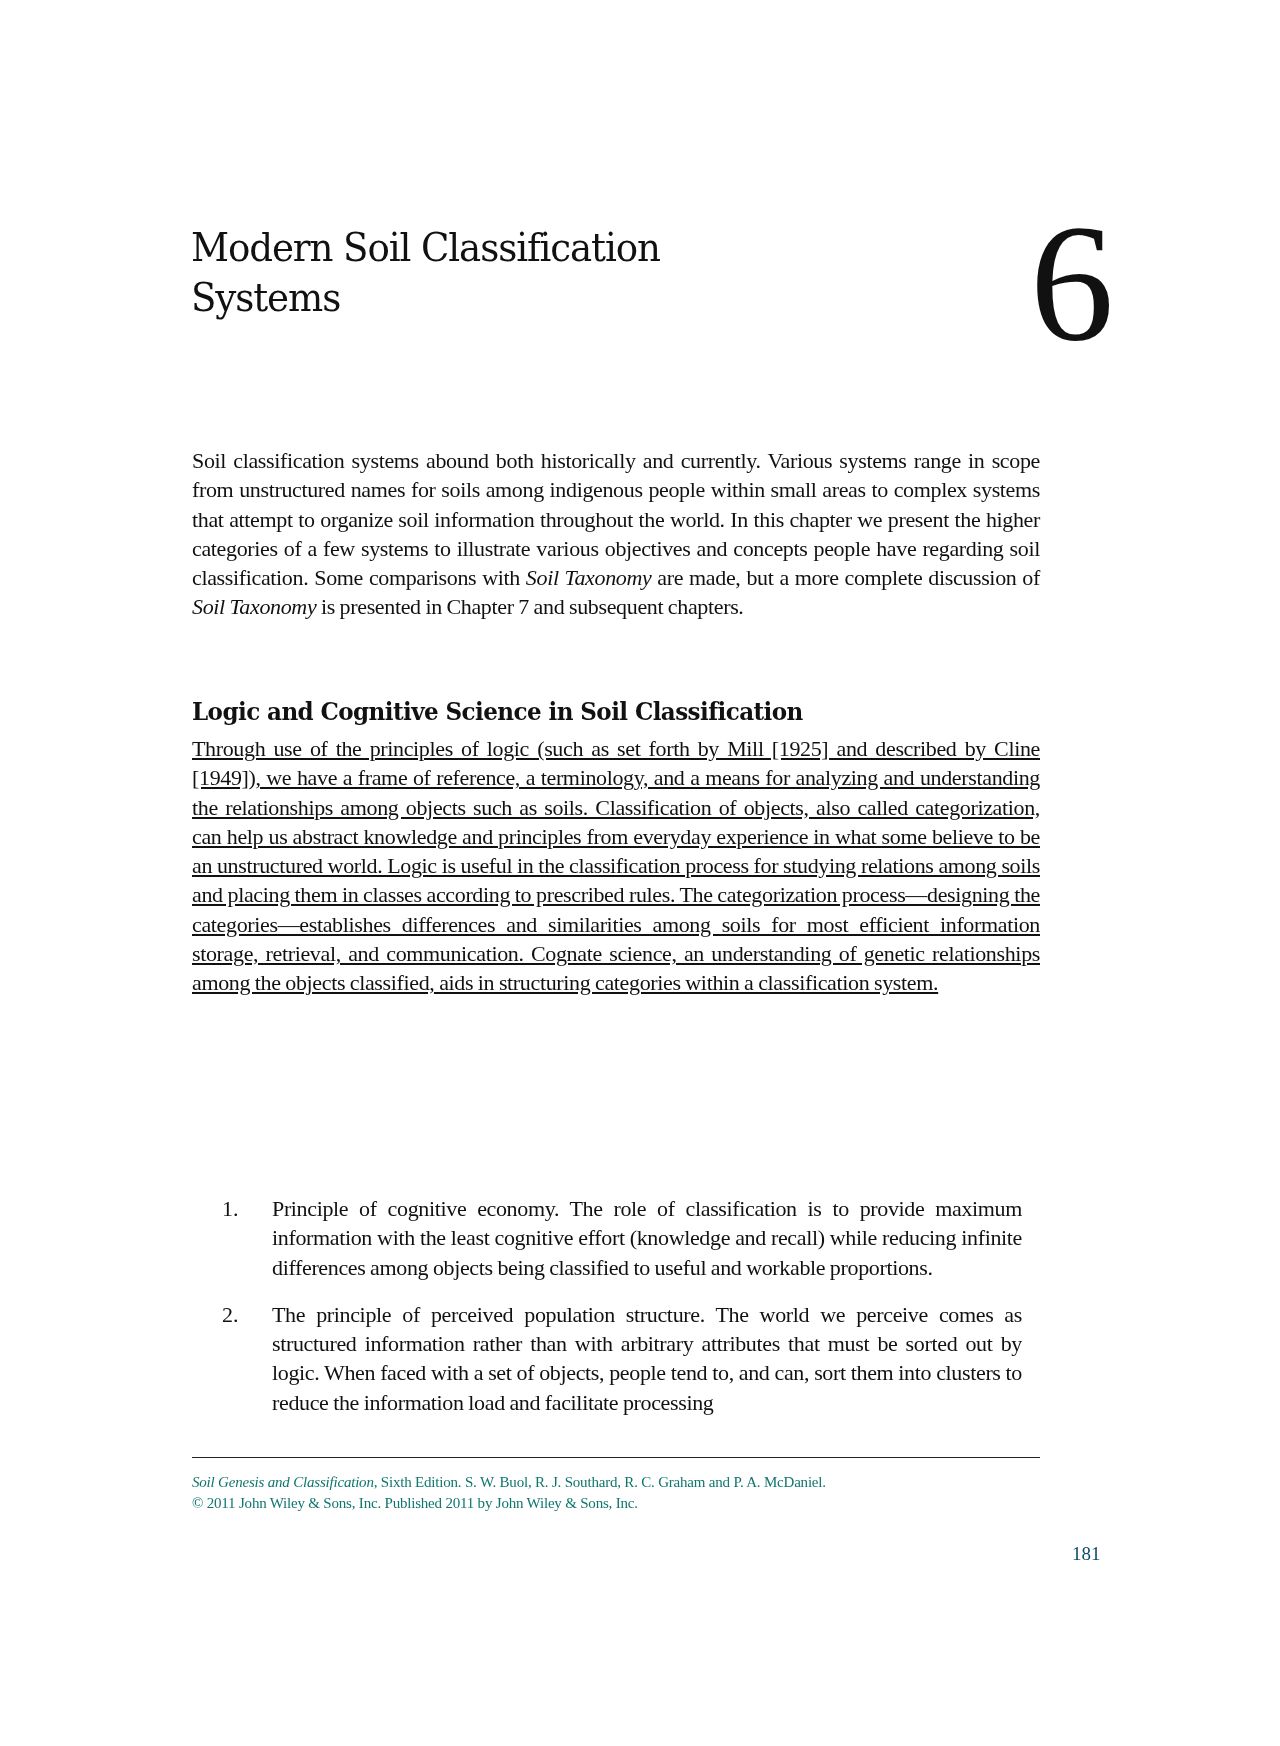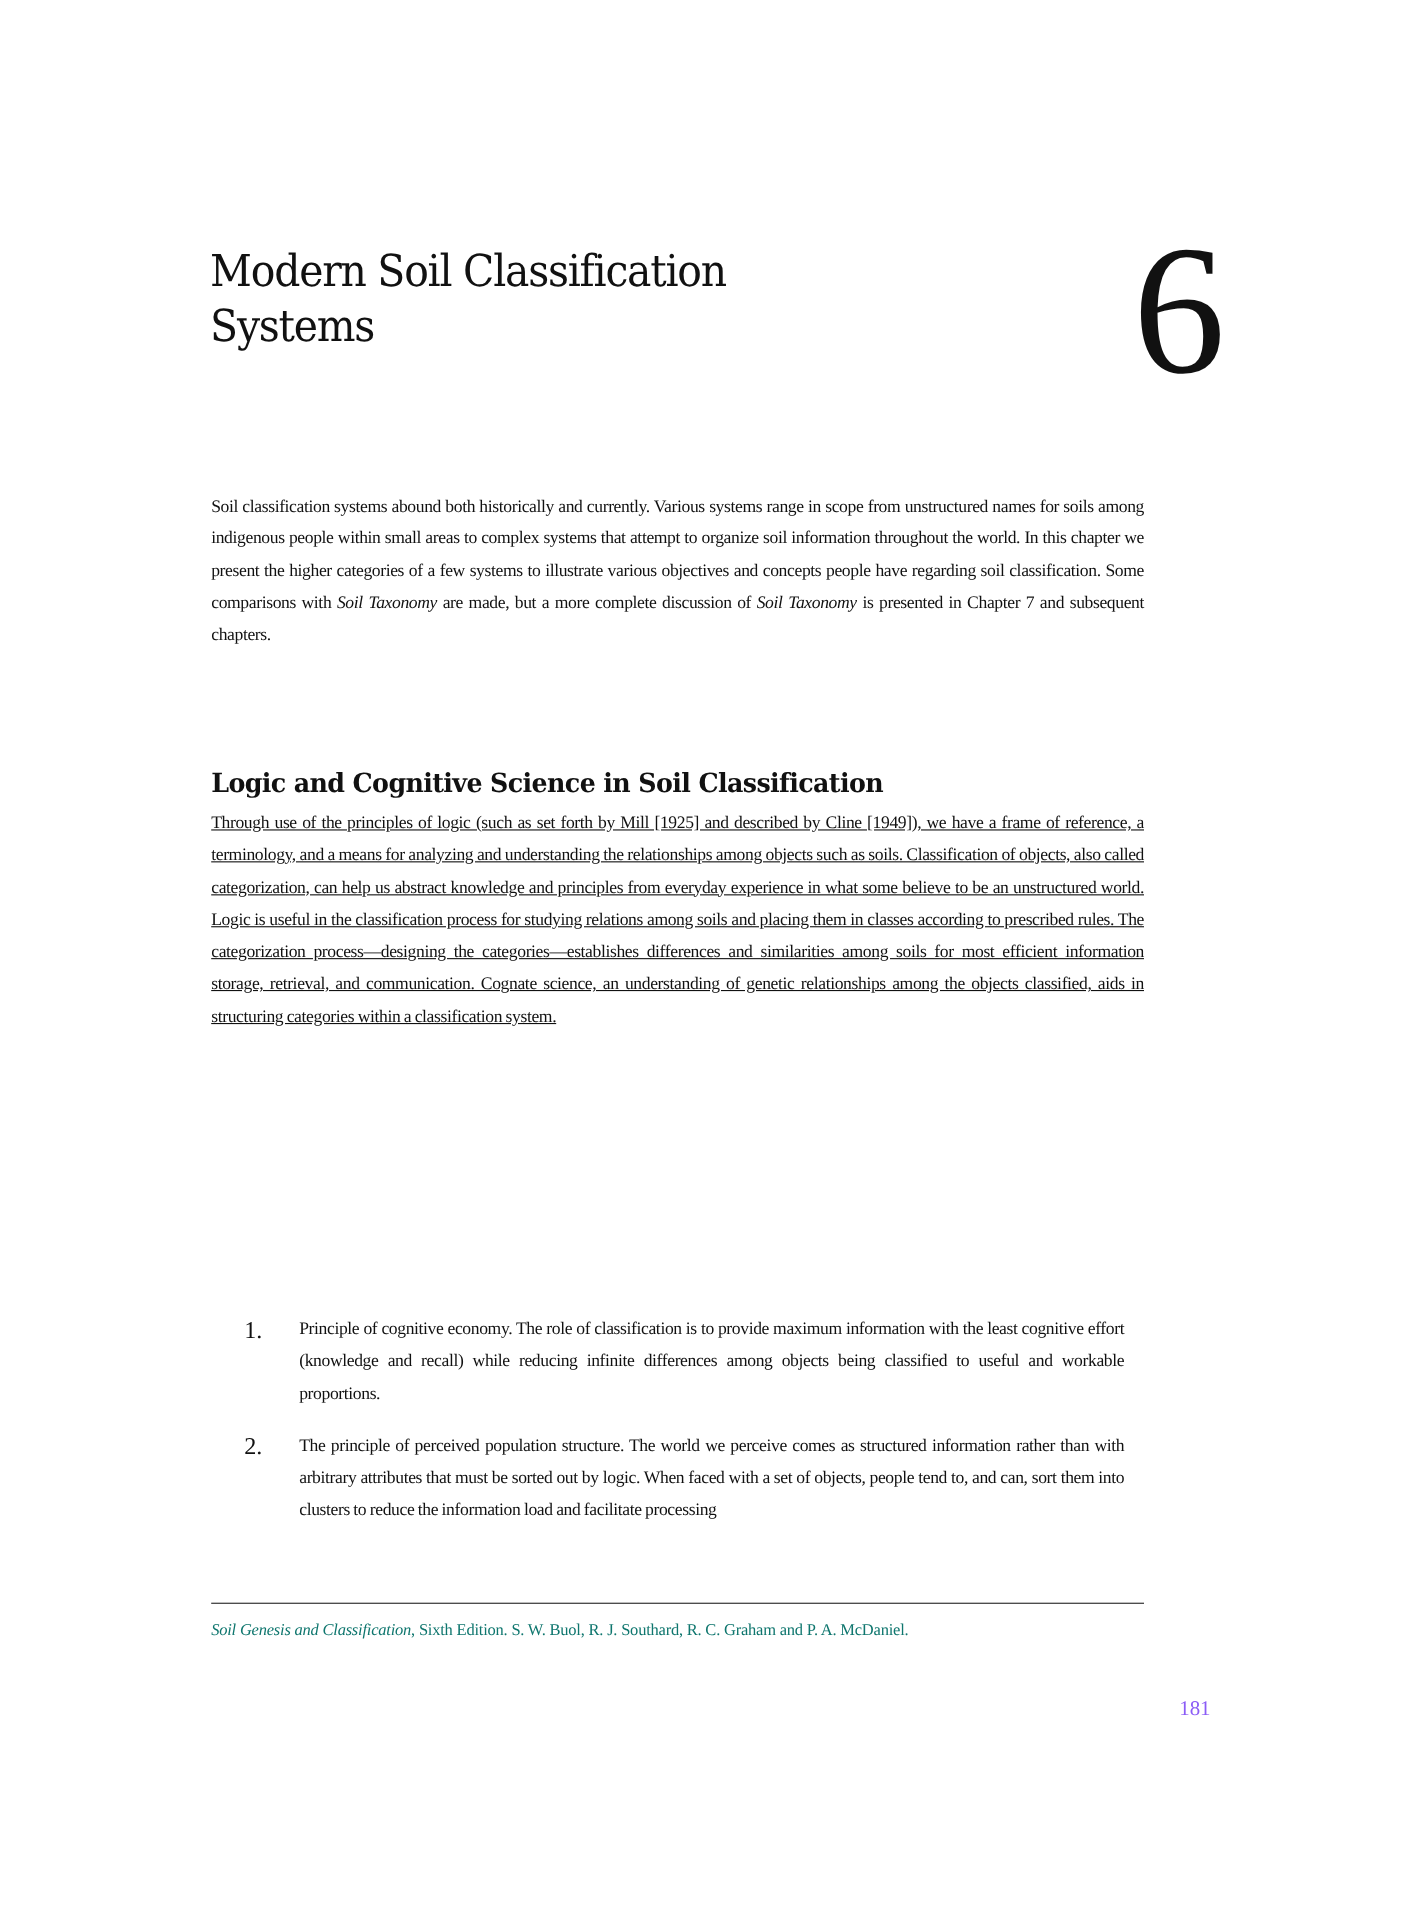--- a/index.html
+++ b/index.html
@@ -1,33 +1,33 @@
 <!DOCTYPE html>
 <html><head>
 <meta charset="utf-8">
 <style>
   html, body { margin: 0; padding: 0; background: #ffffff; }
   body { width: 1280px; height: 1746px; position: relative; overflow: hidden; color: #111; font-family: "Liberation Serif", "DejaVu Serif", serif; }
   .page { position: absolute; left: 0; top: 0; width: 1280px; height: 1746px; }
   .chapter-title { position: absolute; left: 191px; top: 222px; width: 720px; font-family: "DejaVu Serif", serif; font-weight: normal; font-size: 40px; line-height: 50px; letter-spacing: -1.2px; transform: scaleX(0.93); transform-origin: left top; margin: 0; color: #111; }
   .chapter-number { position: absolute; left: 1030px; top: 198px; font-family: "Liberation Serif", serif; font-size: 168px; line-height: 168px; color: #111; }
   .text-block { position: absolute; left: 192px; width: 848px; }
-  p.body { margin: 0; font-size: 16px; line-height: 29.3px; text-align: justify; letter-spacing: -0.35px; word-spacing: -0.5px; }
+  p.body { margin: 0; font-size: 22px; line-height: 29.3px; text-align: justify; letter-spacing: -0.35px; word-spacing: -0.5px; }
   p.body.indent { text-indent: 40px; }
   .intro { top: 446px; }
   .section-heading { position: absolute; left: 192px; top: 697px; margin: 0; font-family: "DejaVu Serif", serif; font-weight: bold; font-size: 24px; line-height: 30px; letter-spacing: -0.6px; transform: scaleX(0.96); transform-origin: left top; color: #111; }
   .section-body { top: 734px; text-decoration: underline; }
   .list { position: absolute; left: 192px; top: 1176px; width: 848px; margin: 0; padding: 0; list-style: none; }
   .list li { position: relative; padding-left: 62px; }
   .list .num { position: absolute; left: 30px; top: 0; font-size: 22px; line-height: 29.3px; }
   .list p.body { margin: 18px; }
   .footer-rule { position: absolute; left: 192px; top: 1457px; width: 848px; height: 0; border-top: 1.5px solid #222; }
   .footnote { position: absolute; left: 192px; top: 1472px; width: 900px; font-size: 15px; line-height: 21px; letter-spacing: -0.2px; color: #0f766e; }
   .footnote em { font-style: italic; }
-  .page-number { position: absolute; left: 1072px; top: 1542px; font-size: 19px; line-height: 24px; color: #8b5cf6; }
+  .page-number { position: absolute; left: 1072px; top: 1542px; font-size: 19px; line-height: 24px; color: #0c4a6e; }
   em { font-style: italic; }
 </style>
 </head>
 <body>
 
 <div class="page">
 
   <h1 class="chapter-title">
     <span>Modern Soil Classification</span><br>
     <span>Systems</span>
@@ -53,17 +53,18 @@
     <li>
       <span class="num">2.</span>
       <p class="body">The principle of perceived population structure. The world we perceive comes as structured information rather than with arbitrary attributes that must be sorted out by logic. When faced with a set of objects, people tend to, and can, sort them into clusters to reduce the information load and facilitate processing</p>
     </li>
   </ol>
 
   <div class="footer-rule"></div>
 
   <div class="footnote">
     <div><em>Soil Genesis and Classification</em><span>, Sixth Edition. S. W. Buol, R. J. Southard, R. C. Graham and P. A. McDaniel.</span></div>
+    <div>© 2011 John Wiley &amp; Sons, Inc. Published 2011 by John Wiley &amp; Sons, Inc.</div>
   </div>
 
   <div class="page-number">181</div>
 
 </div>
 
 </body></html>

